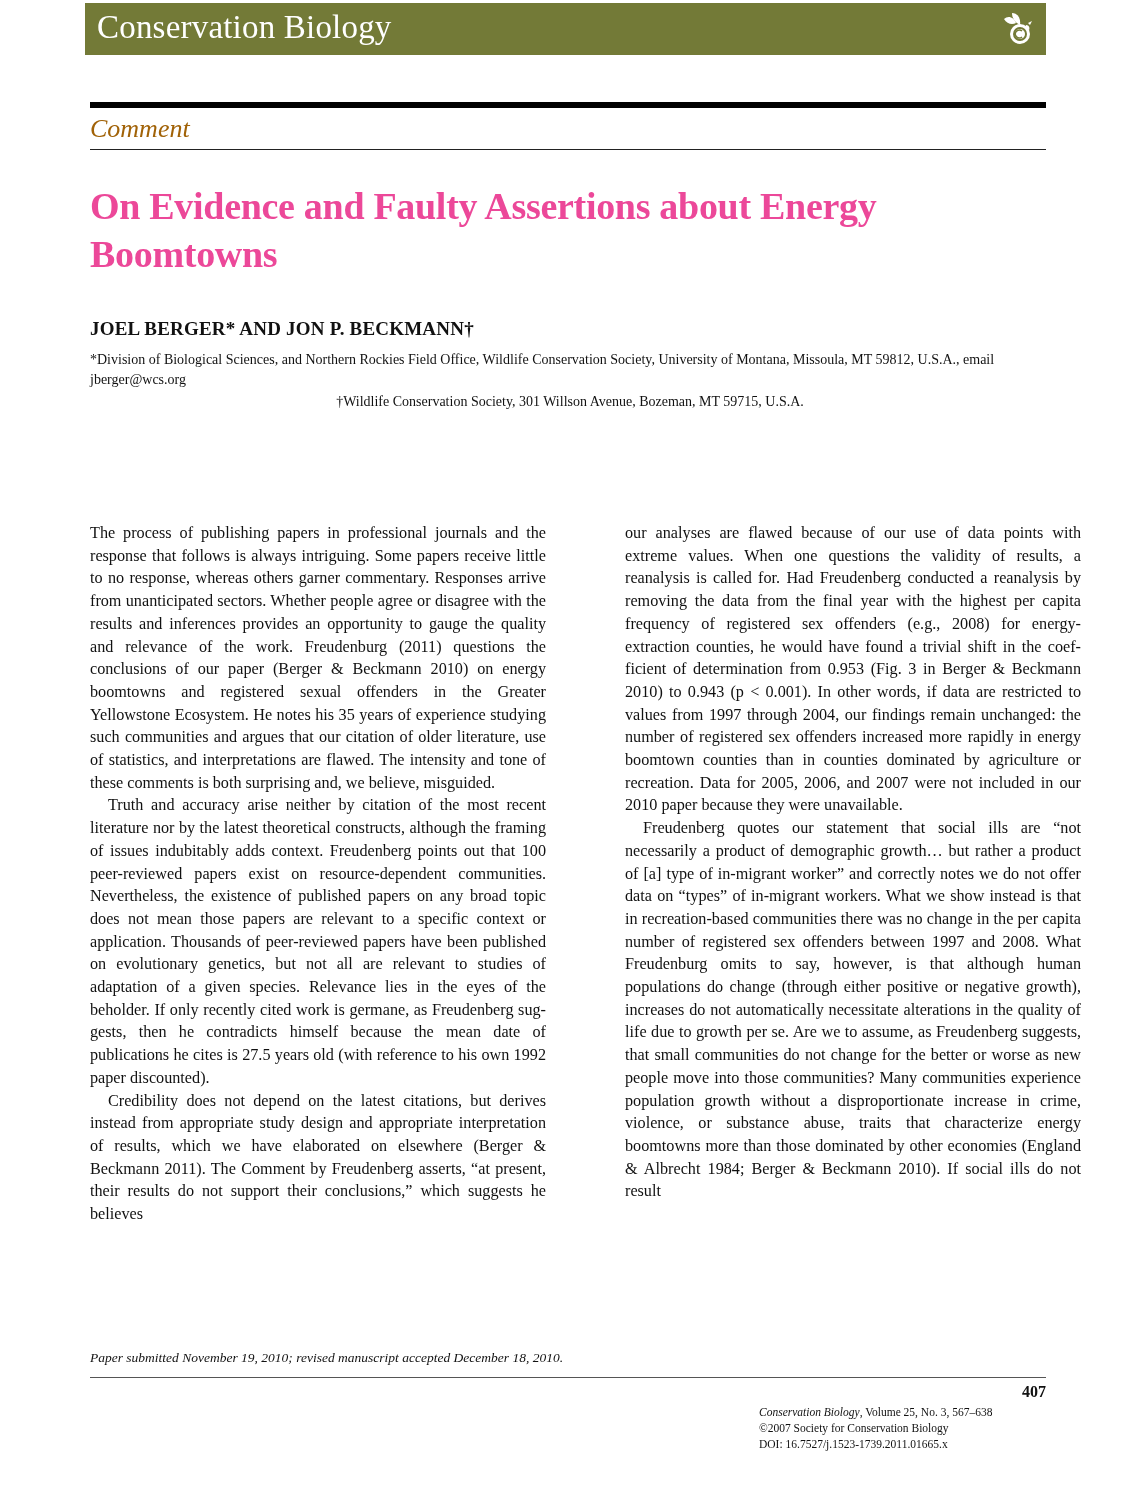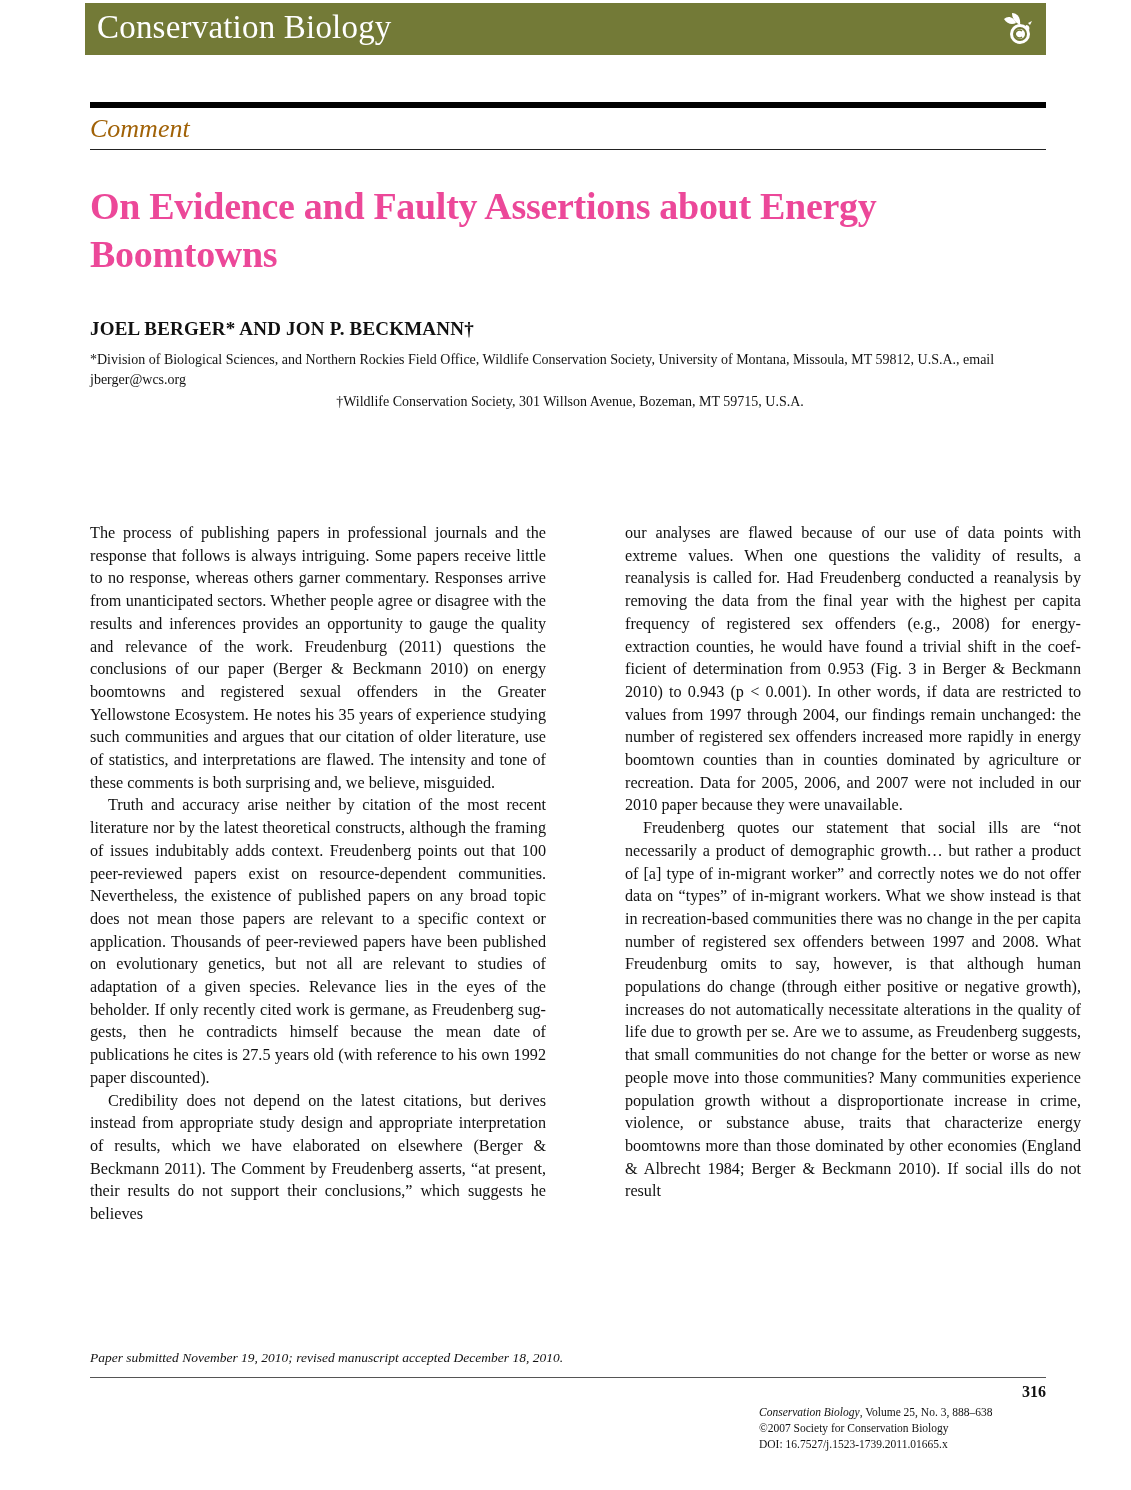--- a/index.html
+++ b/index.html
@@ -86,18 +86,18 @@
 </div>
 
 <div class="column col-right">
   <p>our analyses are flawed because of our use of data points with extreme values. When one questions the validity of results, a reanalysis is called for. Had Freudenberg conducted a reanalysis by removing the data from the final year with the highest per capita frequency of reg­istered sex offenders (e.g., 2008) for energy-extraction counties, he would have found a trivial shift in the coef­ficient of determination from 0.953 (Fig. 3 in Berger &amp; Beckmann 2010) to 0.943 (p &lt; 0.001). In other words, if data are restricted to values from 1997 through 2004, our findings remain unchanged: the number of regis­tered sex offenders increased more rapidly in energy boomtown counties than in counties dominated by agri­culture or recreation. Data for 2005, 2006, and 2007 were not included in our 2010 paper because they were unavailable.</p>
   <p class="indent">Freudenberg quotes our statement that social ills are “not necessarily a product of demographic growth… but rather a product of [a] type of in-migrant worker” and correctly notes we do not offer data on “types” of in-migrant workers. What we show instead is that in recreation-based communities there was no change in the per capita number of registered sex offenders between 1997 and 2008. What Freudenburg omits to say, however, is that although human populations do change (through either positive or negative growth), in­creases do not automatically necessitate alterations in the quality of life due to growth per se. Are we to as­sume, as Freudenberg suggests, that small communities do not change for the better or worse as new people move into those communities? Many communities expe­rience population growth without a disproportionate in­crease in crime, violence, or substance abuse, traits that characterize energy boomtowns more than those dom­inated by other economies (England &amp; Albrecht 1984; Berger &amp; Beckmann 2010). If social ills do not result</p>
 </div>
 
 <div class="submitted">Paper submitted November 19, 2010; revised manuscript accepted December 18, 2010.</div>
 <div class="rule-foot"></div>
 
-<div class="page-num">316</div>
+<div class="page-num">407</div>
 <div class="footer-info">
-  <div><span class="journal">Conservation Biology</span><span>, Volume 25, No. 3, 888–638</span></div>
+  <div><span class="journal">Conservation Biology</span><span>, Volume 25, No. 3, 567–638</span></div>
   <div>©2007 Society for Conservation Biology</div>
   <div>DOI: 16.7527/j.1523-1739.2011.01665.x</div>
 </div>
 
 </body></html>

